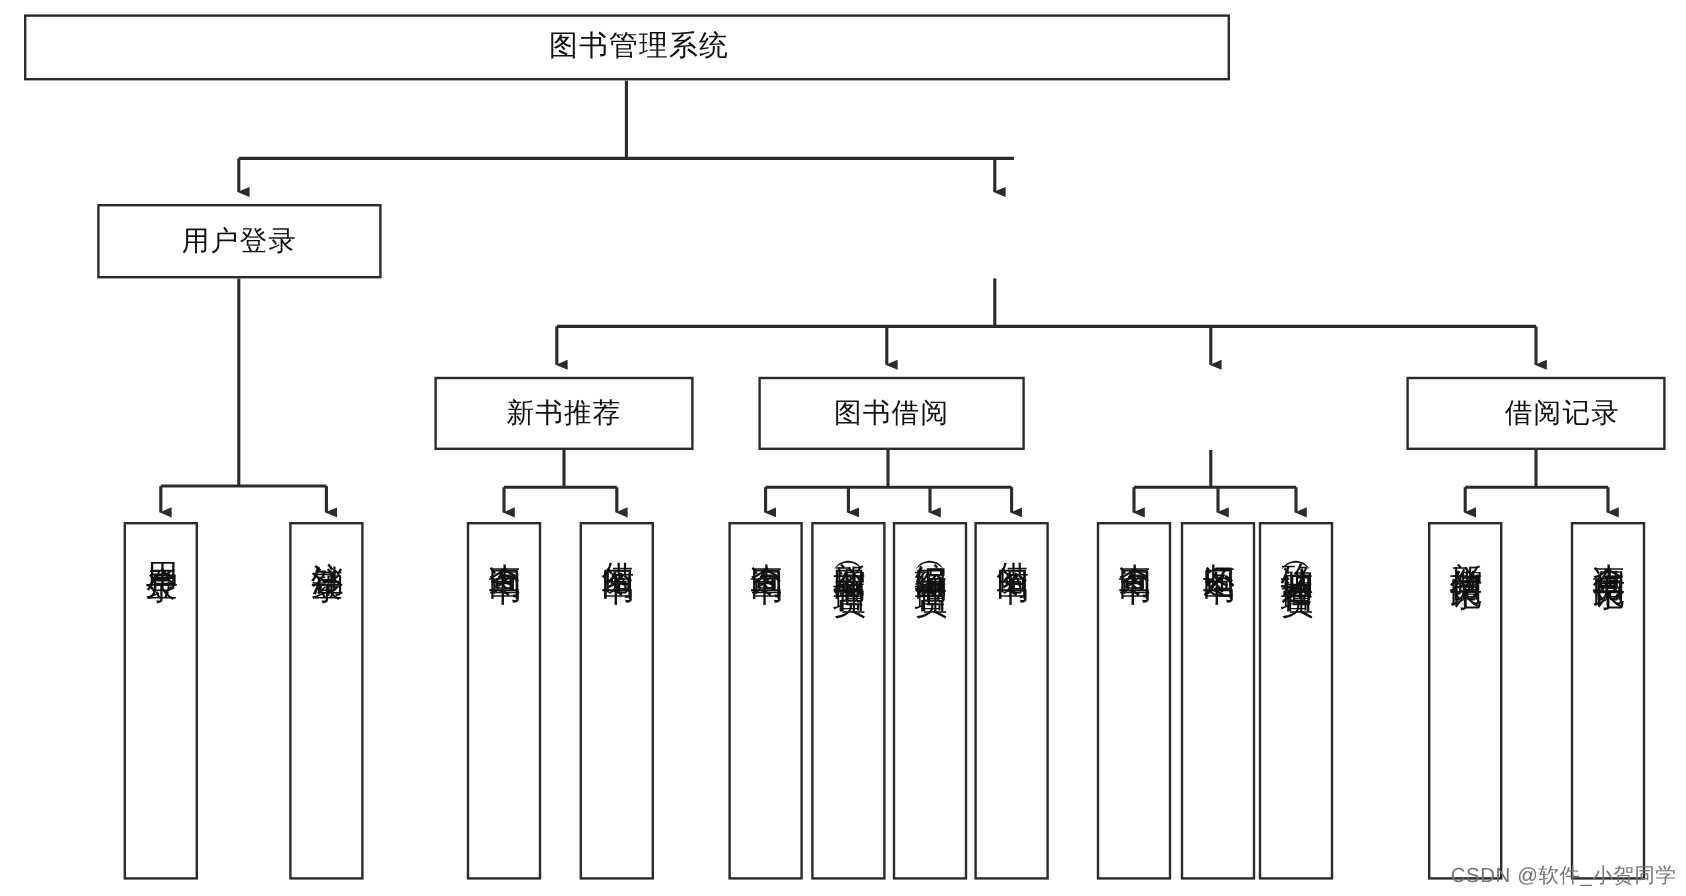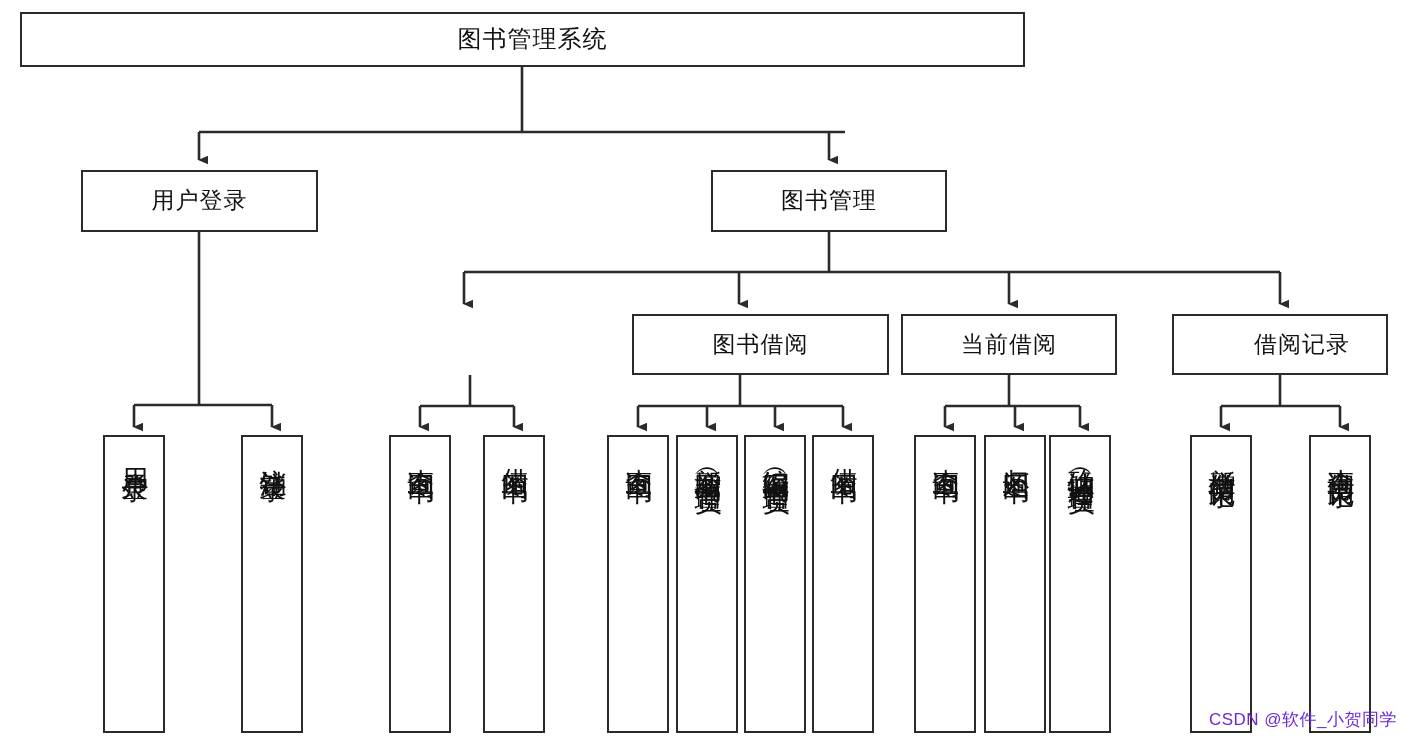--- a/index.html
+++ b/index.html
@@ -36,23 +36,23 @@
     text-orientation:upright;
     font-size:27px;
     letter-spacing:3px;
     line-height:1.25;
     max-height:282px;
     margin:0 auto;
   }
 
   .watermark{
     position:absolute;
-    right:8px;bottom:16px;
+    right:8px;bottom:6px;
     font-size:17px;
-    color:#6d28d9;
+    color:#737373;
     letter-spacing:0.5px;
     white-space:nowrap;
     pointer-events:none;
   }
 </style>
 </head>
 <body>
 
 <div id="stage">
 
@@ -106,29 +106,26 @@
     </g>
   </svg>
 
   <div class="node h-node root" style="left:20px;top:12px;width:1005px;height:55px;padding-left:20px;">
     <span class="lbl">图书管理系统</span>
   </div>
 
   <div class="node h-node" style="left:81px;top:170px;width:237px;height:62px;">
     <span class="lbl">用户登录</span>
   </div>
-  <div class="node h-node" style="left:711px;top:170px;width:236px;height:62px;">
-    <span class="lbl">图书管理</span>
+
+  <div class="node h-node" style="left:362px;top:314px;width:216px;height:61px;">
+    <span class="lbl">新书推荐</span>
   </div>
-
-  <div class="node h-node" style="left:632px;top:314px;width:257px;height:61px;">
+  <div class="node h-node" style="left:632px;top:314px;width:222px;height:61px;">
     <span class="lbl">图书借阅</span>
-  </div>
-  <div class="node h-node" style="left:901px;top:314px;width:216px;height:61px;">
-    <span class="lbl">当前借阅</span>
   </div>
   <div class="node h-node" style="left:1172px;top:314px;width:216px;height:61px;padding-left:44px;">
     <span class="lbl">借阅记录</span>
   </div>
 
   <div class="node leaf" style="left:103px;top:435px;width:62px;height:298px;">
     <span class="lbl">用户登录</span>
   </div>
   <div class="node leaf" style="left:241px;top:435px;width:62px;height:298px;">
     <span class="lbl">注销登录</span>

